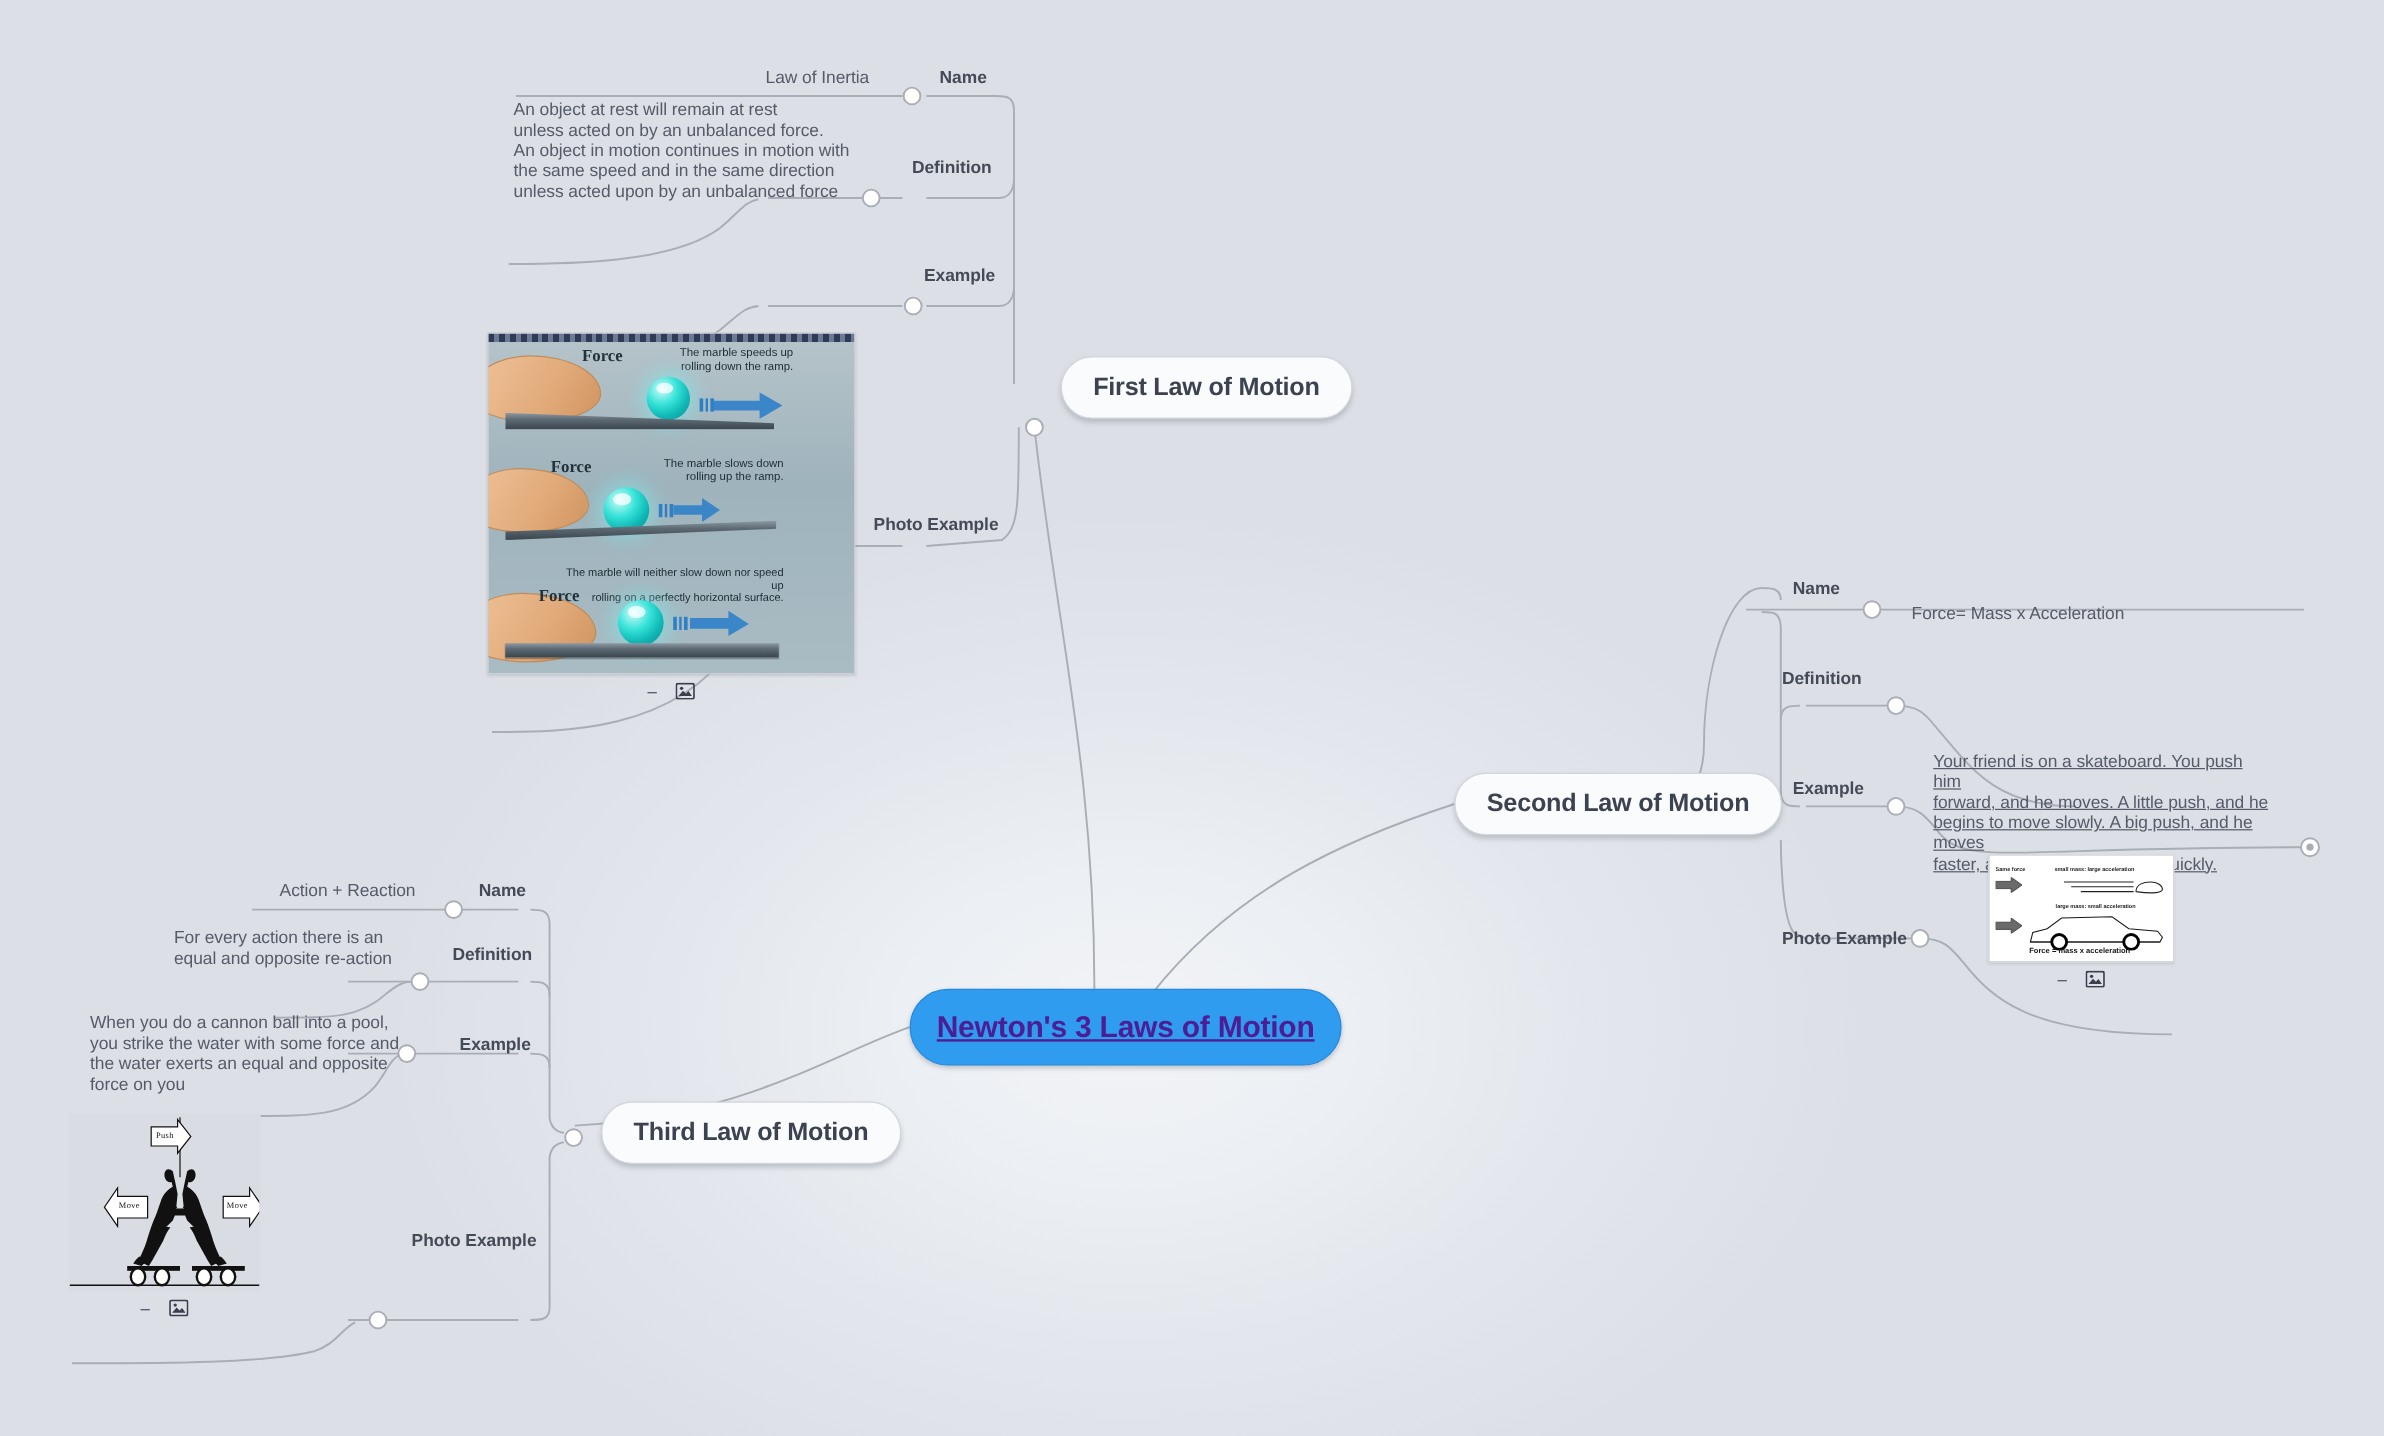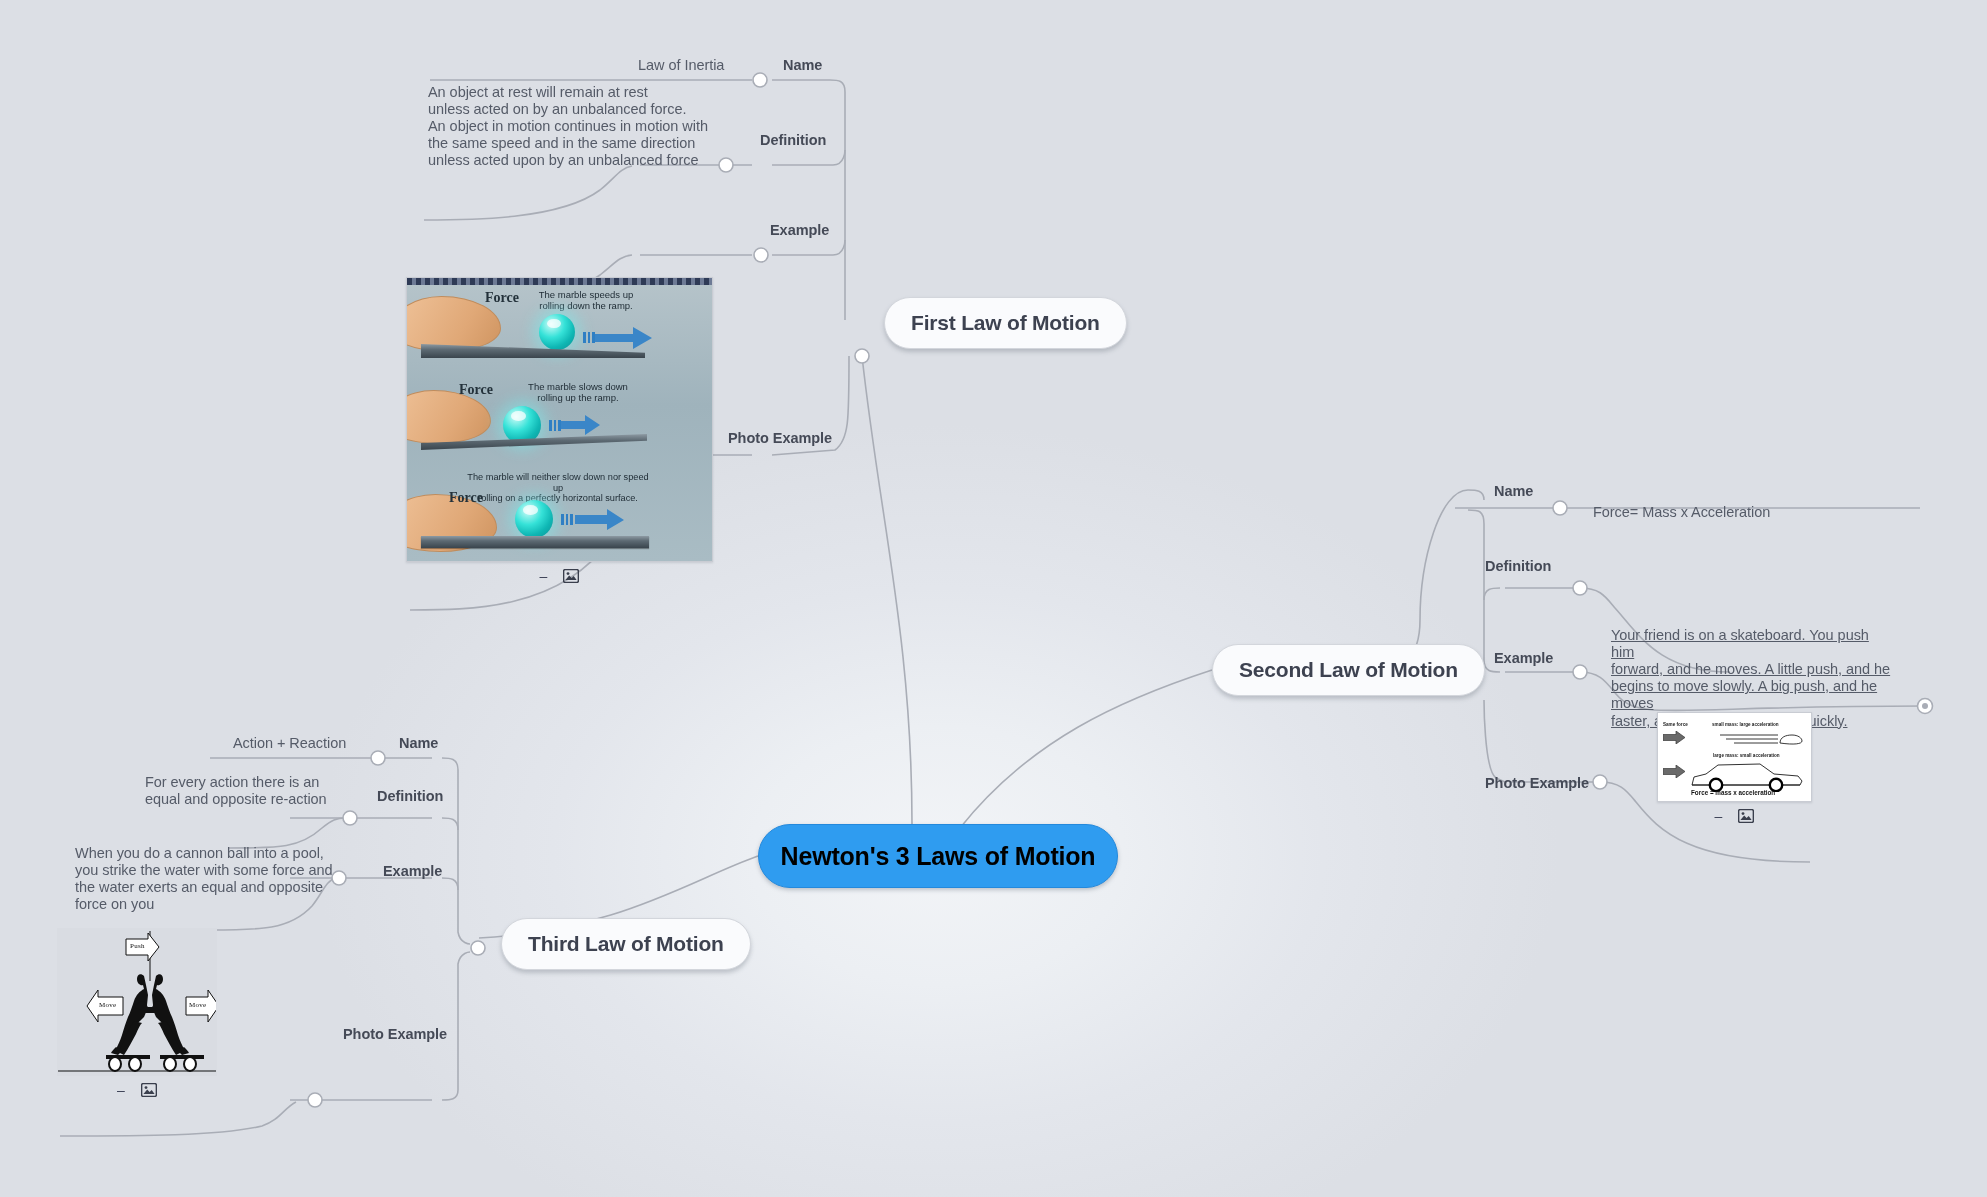--- a/index.html
+++ b/index.html
@@ -23,25 +23,26 @@
 
   
   .central {
     position: absolute;
     left: 758px; top: 824px;
     width: 360px; height: 64px;
     border-radius: 34px;
     background: #2f9cf0;
     border: 1px solid #2489dc;
     display: flex; align-items: center; justify-content: center;
-    color: #000000;
+    color: #4c1d95;
     font-size: 25px; font-weight: bold;
     letter-spacing: -0.2px;
     box-shadow: 0 2px 4px rgba(90,100,115,0.35);
     white-space: nowrap;
+    text-decoration: underline;
   }
 
   
   .law-node {
     position: absolute;
     height: 52px;
     border-radius: 26px;
     background: #fafbfd;
     border: 1px solid #d3d6dc;
     display: flex; align-items: center; justify-content: center;
@@ -91,21 +92,21 @@
     font-size: 13px; color: #3a3f4d;
   }
   .attach-dash { color: #41465a; font-size: 14px; line-height: 1; }
   .img-icon { display: inline-flex; }
 
   
   #photo1 .photo-frame { width: 307px; height: 285px;
     background: linear-gradient(180deg,#b6c4ca 0%,#9fb3bc 45%,#a9bcc4 100%); }
   .ramp-top-bar { position: absolute; left:0; right:0; top:0; height:7px;
     background: repeating-linear-gradient(90deg,#2e3a56 0 5px,#6d7a95 5px 9px); }
-  .ramp-cap { position: absolute; font-size: 9.5px; color: #1d2a33; text-align: center;
+  .ramp-cap { position: absolute; font-size: 9.5px; color: #1d2a33; text-align: right;
     line-height: 1.15; width: 150px; }
   .ramp-force { position: absolute; font-size: 14px; font-weight: bold; color: #23313a;
     font-family: "Liberation Serif", serif; }
   .finger { position: absolute; background: linear-gradient(120deg,#f0c49b 0%,#e0a877 65%,#cf9460 100%);
     border-radius: 46% 54% 50% 50% / 60% 58% 42% 40%; border:1px solid #c08c5c; }
   .marble { position: absolute; border-radius: 50%;
     background: radial-gradient(circle at 34% 28%, #cffcf8 0%, #35e2d8 38%, #0fb7b4 66%, #0a8e92 100%);
     box-shadow: 0 0 14px 6px rgba(120,240,240,0.45); }
   .marble:after { content:""; position:absolute; left:22%; top:14%; width:38%; height:26%;
     border-radius:50%; background: rgba(255,255,255,0.72); }

